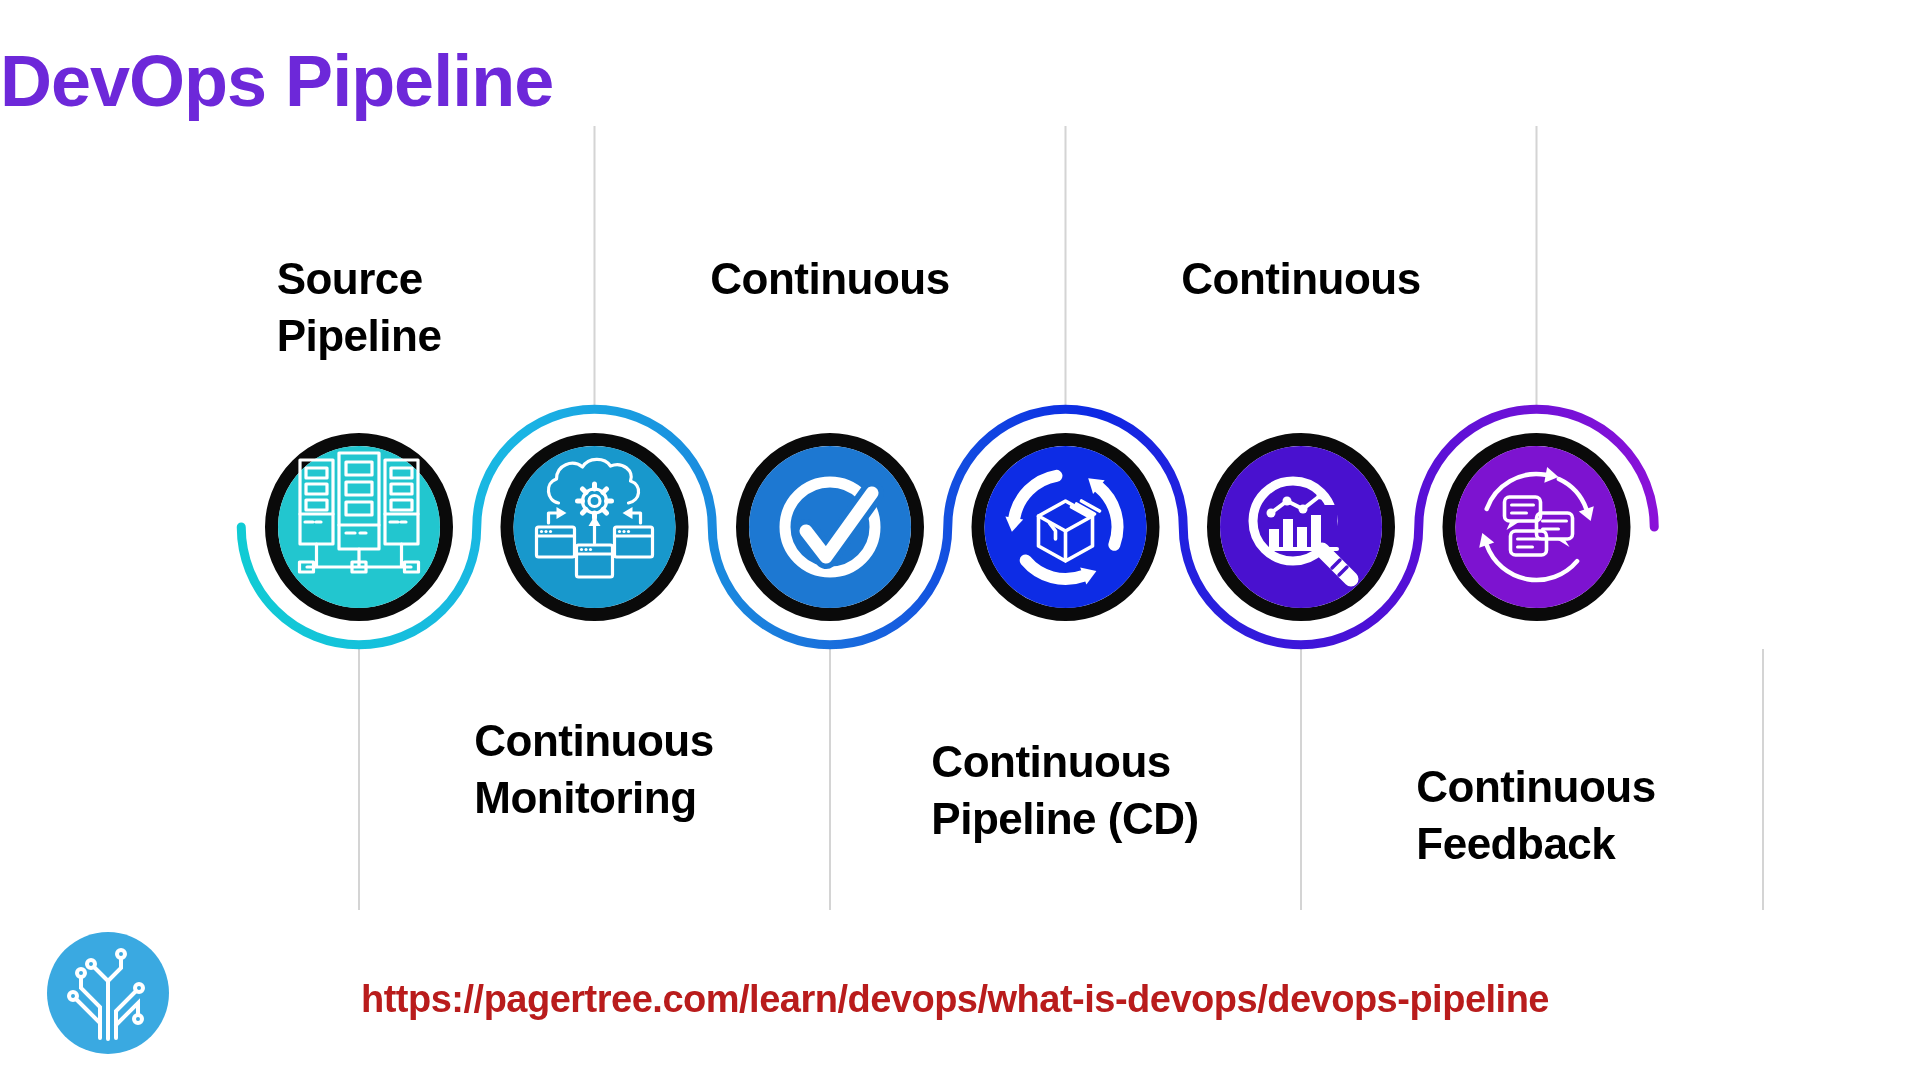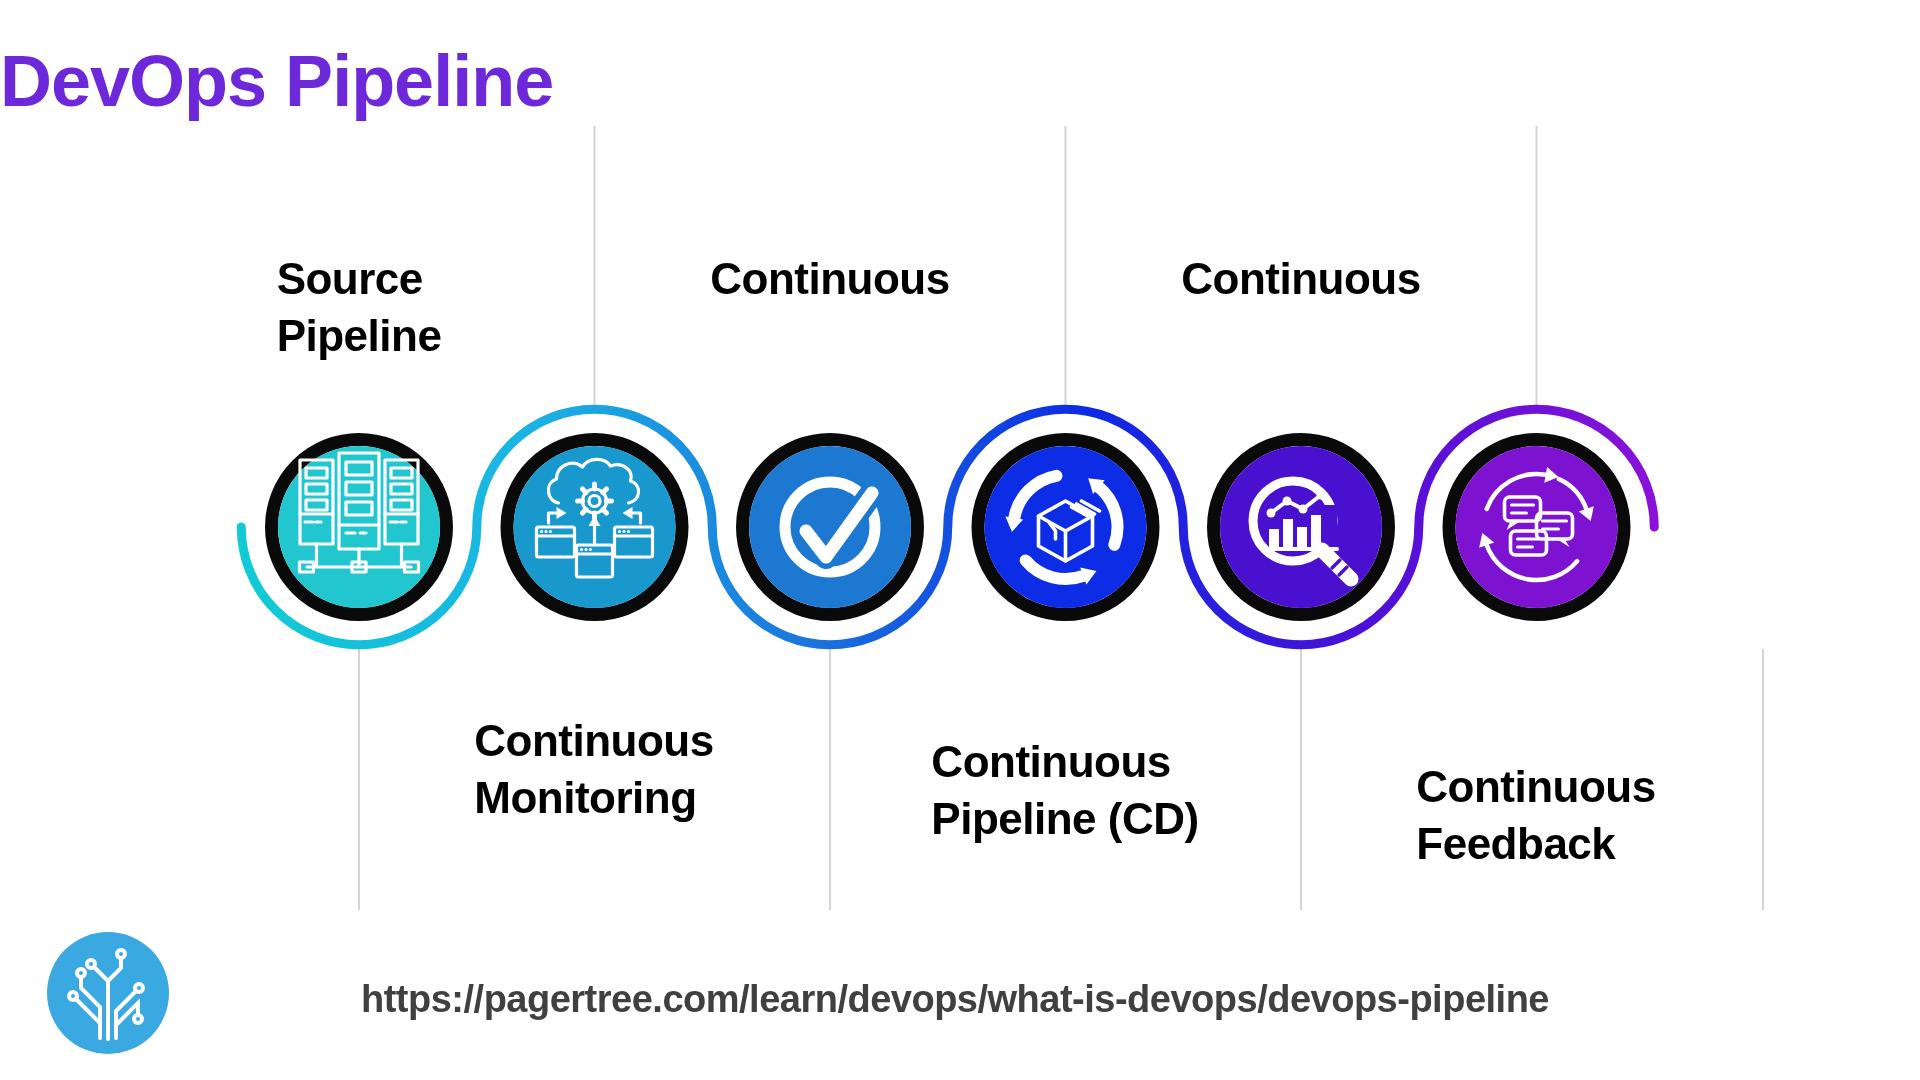--- a/index.html
+++ b/index.html
@@ -3,21 +3,21 @@
 <meta charset="utf-8">
 <style>
   html,body{margin:0;padding:0;background:#ffffff;}
   .canvas{position:relative;width:1920px;height:1080px;background:#ffffff;overflow:hidden;
           font-family:"Liberation Sans",sans-serif;}
   .title{position:absolute;left:0;right:0;top:40px;text-align:left;
          font-size:72px;font-weight:700;letter-spacing:-1px;color:#6d28d9;}
   .label{position:absolute;transform:translateX(-50%);
          font-weight:700;font-size:44px;line-height:57px;color:#000000;white-space:nowrap;letter-spacing:-0.5px;}
   .url{position:absolute;left:955px;top:978px;transform:translateX(-50%);
-       font-size:38px;font-weight:700;color:#404040;white-space:nowrap;letter-spacing:-0.5px;}
+       font-size:38px;font-weight:700;color:#b91c1c;white-space:nowrap;letter-spacing:-0.5px;}
   svg.diagram{position:absolute;left:0;top:0;}
   .wf{fill:#ffffff;stroke:none;}
 </style>
 </head>
 <body>
 
 <div class="canvas">
 
   <svg class="diagram" width="1920" height="1080" viewBox="0 0 1920 1080">
     <defs>

